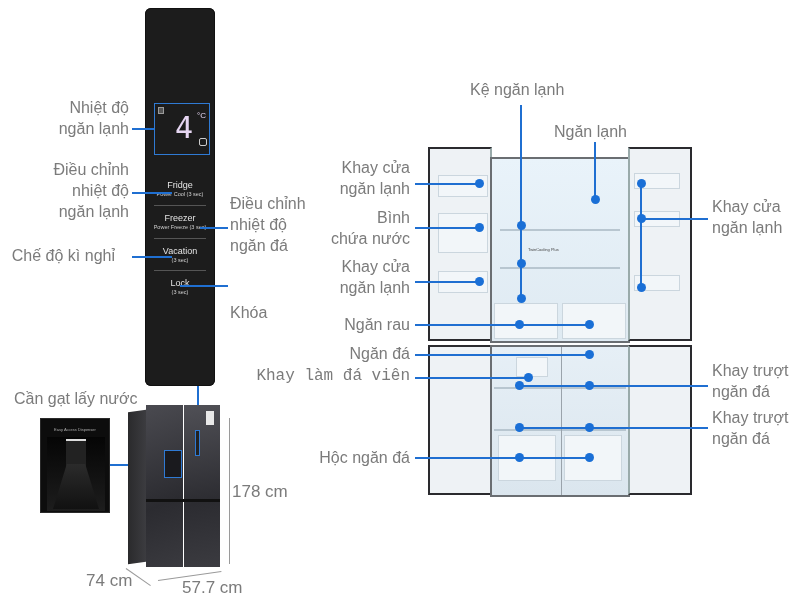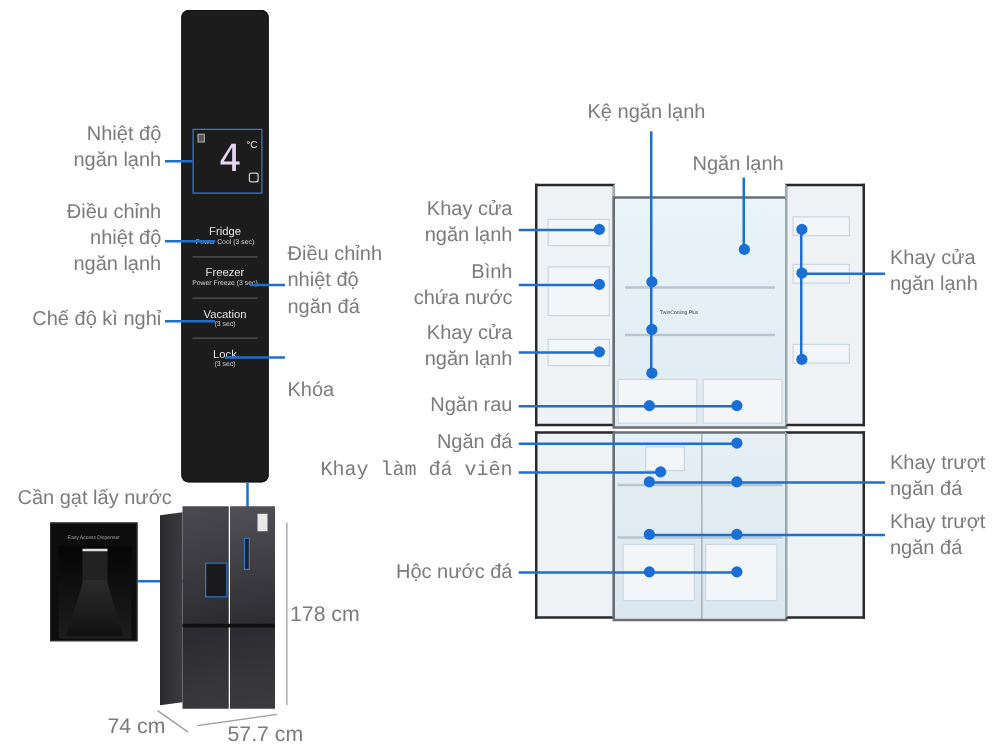--- a/index.html
+++ b/index.html
@@ -85,21 +85,21 @@
 </div>
 <div class="ln" style="left:132px; top:192px; width:40px; height:1.5px;"></div>
 
 <div class="lbl l" style="left:230px; top:193px;">
   <div>Điều chỉnh</div>
   <div>nhiệt độ</div>
   <div>ngăn đá</div>
 </div>
 <div class="ln" style="left:200px; top:227px; width:28px; height:1.5px;"></div>
 
-<div class="lbl r" style="right:671px; top:245px;">Chế độ kì nghỉ</div>
+<div class="lbl r" style="right:685px; top:245px;">Chế độ kì nghỉ</div>
 <div class="ln" style="left:132px; top:256px; width:40px; height:1.5px;"></div>
 
 <div class="lbl l" style="left:230px; top:274px;margin-top:28px;">Khóa</div>
 <div class="ln" style="left:180px; top:285px; width:48px; height:1.5px;"></div>
 
 <div class="ln" style="left:197px; top:386px; width:1.5px; height:44px;"></div>
 
 <div class="lbl l" style="left:14px; top:388px;">Cần gạt lấy nước</div>
 <div class="disp-inset">
   <div class="cap">Easy Access Dispenser</div>
@@ -221,16 +221,16 @@
 <div class="dot" style="left:589px; top:385px;"></div>
 
 <div class="lbl l" style="left:712px; top:407px;">
   <div>Khay trượt</div>
   <div>ngăn đá</div>
 </div>
 <div class="ln" style="left:519px; top:427px; width:189px; height:1.5px;"></div>
 <div class="dot" style="left:519px; top:427px;"></div>
 <div class="dot" style="left:589px; top:427px;"></div>
 
-<div class="lbl r" style="right:390px; top:447px;">Hộc nước đá</div>
+<div class="lbl r" style="right:390px; top:447px;">Hộc ngăn đá</div>
 <div class="ln" style="left:415px; top:457px; width:174px; height:1.5px;"></div>
 <div class="dot" style="left:519px; top:457px;"></div>
 <div class="dot" style="left:589px; top:457px;"></div>
 
 </body></html>

